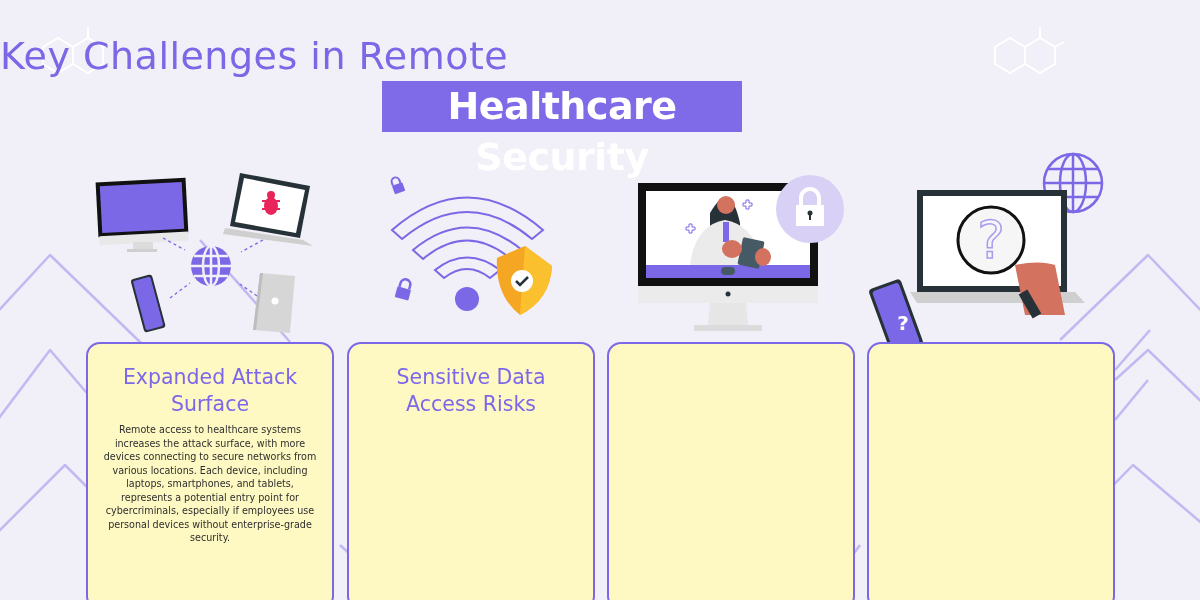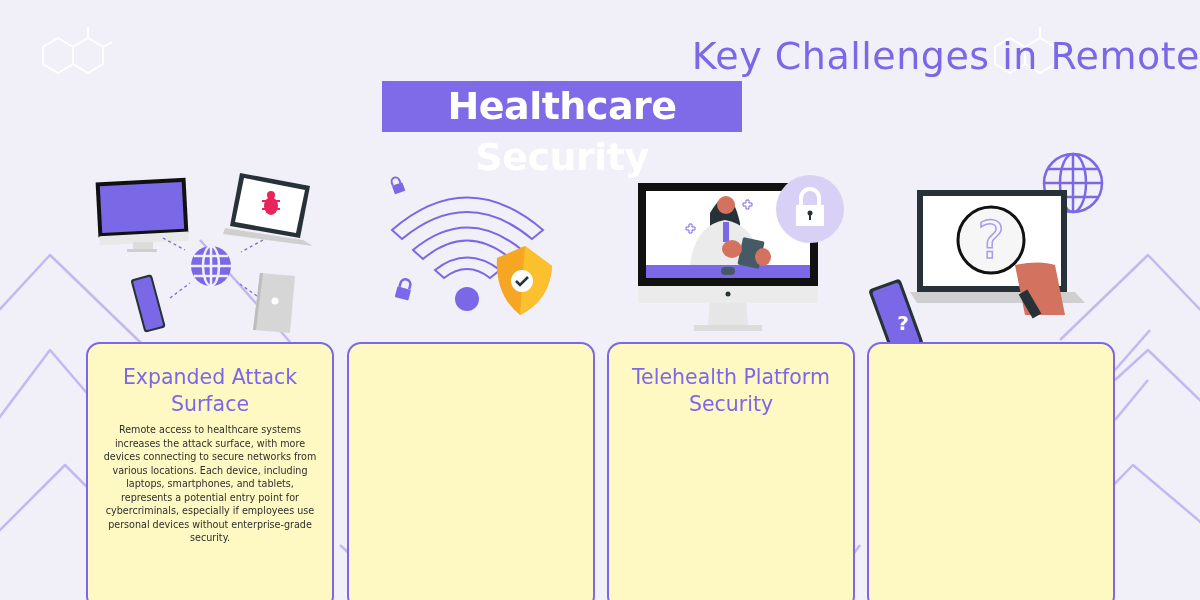--- a/index.html
+++ b/index.html
@@ -1,20 +1,20 @@
 <!DOCTYPE html>
 <html><head>
 <meta charset="utf-8">
 <style>
   * { box-sizing: border-box; margin: 0; padding: 0; }
   html, body { width: 1200px; height: 600px; overflow: hidden; }
   body { background: #f1eff7; font-family: "Liberation Sans", sans-serif; position: relative; }
   .bg-svg { position: absolute; left: 0; top: 0; width: 1200px; height: 600px; }
   .title-line1 {
-    position: absolute; left: 0; width: 1200px; top: 34px; text-align: right;
+    position: absolute; left: 0; width: 1200px; top: 34px; text-align: left;
     font-family: "DejaVu Sans", sans-serif; font-weight: 300; font-size: 38px;
     color: #7b68e6; letter-spacing: 0.5px; font-weight: normal;
   }
   .title-band {
     position: absolute; left: 382px; top: 81px; width: 360px; height: 51px;
     background: #7f6ae8; color: #ffffff; text-align: center;
     font-family: "DejaVu Sans", sans-serif; font-weight: bold; font-size: 38px;
     line-height: 51px; letter-spacing: -0.5px;
   }
   .card {
@@ -196,18 +196,18 @@
     <rect x="17" y="135" width="28" height="64" rx="3" fill="#7b68e6" transform="rotate(-20 31 167)"></rect>
     <text x="38" y="180" text-anchor="middle" font-family="DejaVu Sans, sans-serif" font-weight="bold" font-size="20" fill="#ffffff">?</text>
   </g>
 </svg>
 
 <div class="card" style="left:86px">
   <h2>Expanded Attack Surface</h2>
   <p>Remote access to healthcare systems increases the attack surface, with more devices connecting to secure networks from various locations. Each device, including laptops, smartphones, and tablets, represents a potential entry point for cybercriminals, especially if employees use personal devices without enterprise-grade security.</p>
 </div>
 <div class="card" style="left:347px">
+  <h2>Sensitive Data Access Risks</h2>
 </div>
 <div class="card" style="left:607px">
-  <h2>Telehealth Platform Security</h2>
 </div>
 <div class="card" style="left:867px">
 </div>
 
 </body></html>

